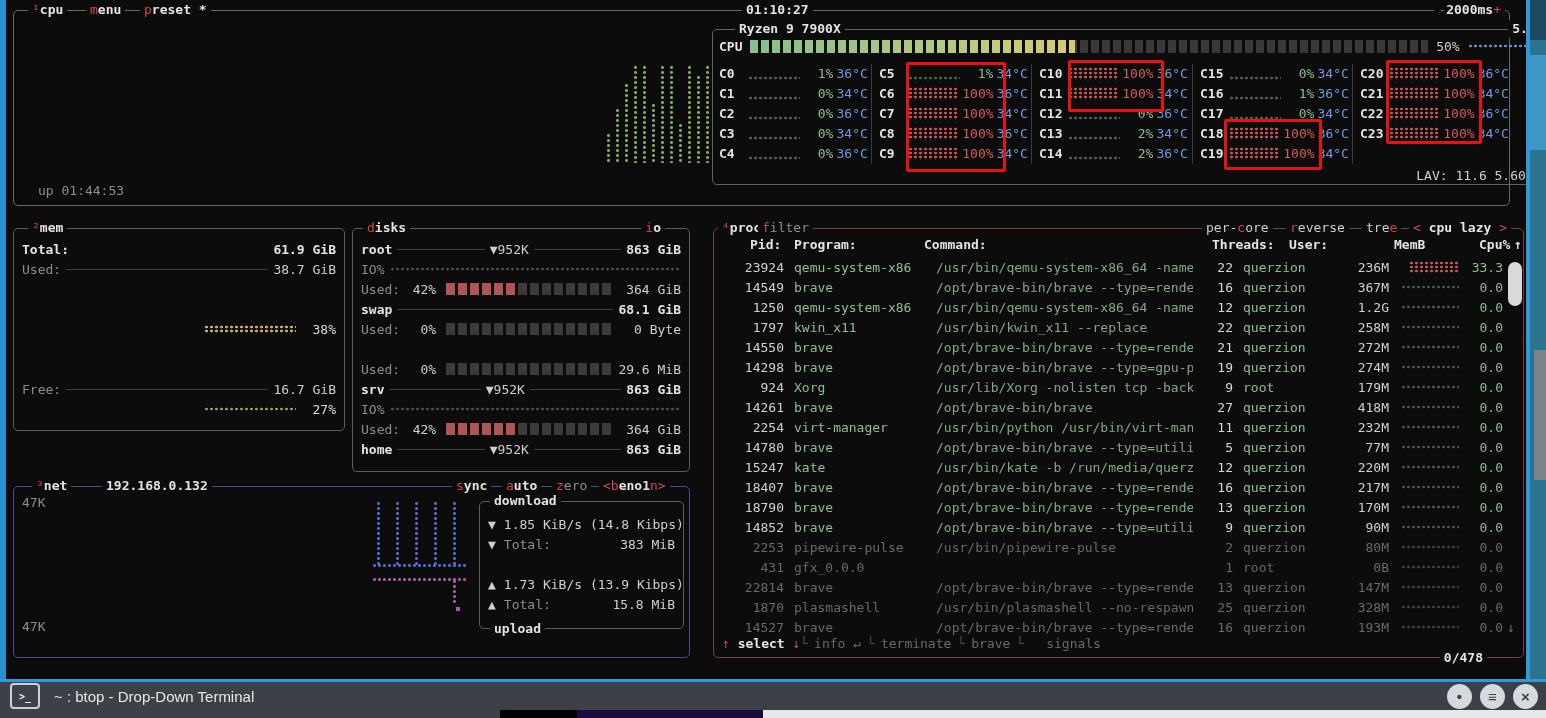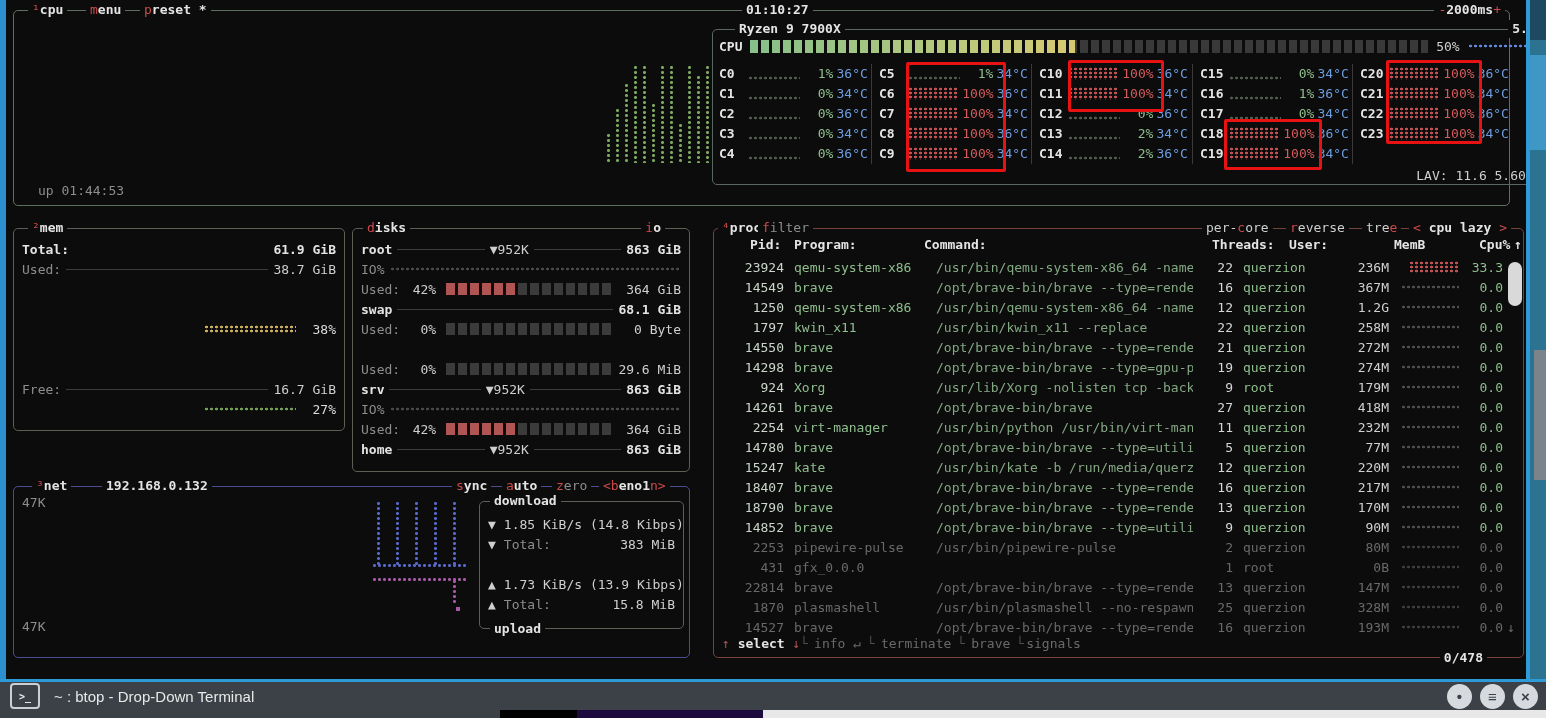--- a/index.html
+++ b/index.html
@@ -671,21 +671,21 @@
         <span class="c-cpu">0.0</span>
         <span class="c-arr">↓</span>
       </div>
     </div>
 
   <div class="pfooter">
     <span class="red2">↑ </span><span class="b">select</span><span class="red2"> ↓</span>
     <span class="fsep">└</span><span class="dim2" style="margin:0 6px">info ↵</span>
     <span class="fsep">└</span><span class="dim2" style="margin:0 6px">terminate</span>
     <span class="fsep">└</span><span class="dim2" style="margin:0 6px">brave</span>
-    <span class="fsep">└</span><span class="dim2" style="margin:0 2px">signals</span>
+    <span class="fsep">└</span><span class="dim2" style="margin:0 22px">signals</span>
   </div>
   <span class="bbottom b" style="right:36px">0/478</span>
 </div>
 
 <div class="edge" style="left:0;top:0;width:6px;height:682px;background:#2b8fd0"></div>
 <div class="edge" style="left:1526px;top:0;width:4px;height:682px;background:#2e9ad8"></div>
 <div class="edge" style="left:1530px;top:0;width:16px;height:682px;background:#2c7392">
   <div style="position:absolute;left:0;top:0;width:16px;height:40px;background:#1d4a60"></div>
   <div style="position:absolute;left:0;top:55px;width:16px;height:95px;background:#3e97c4"></div>
   <div style="position:absolute;left:4px;top:350px;width:12px;height:130px;background:#7b838b"></div>

